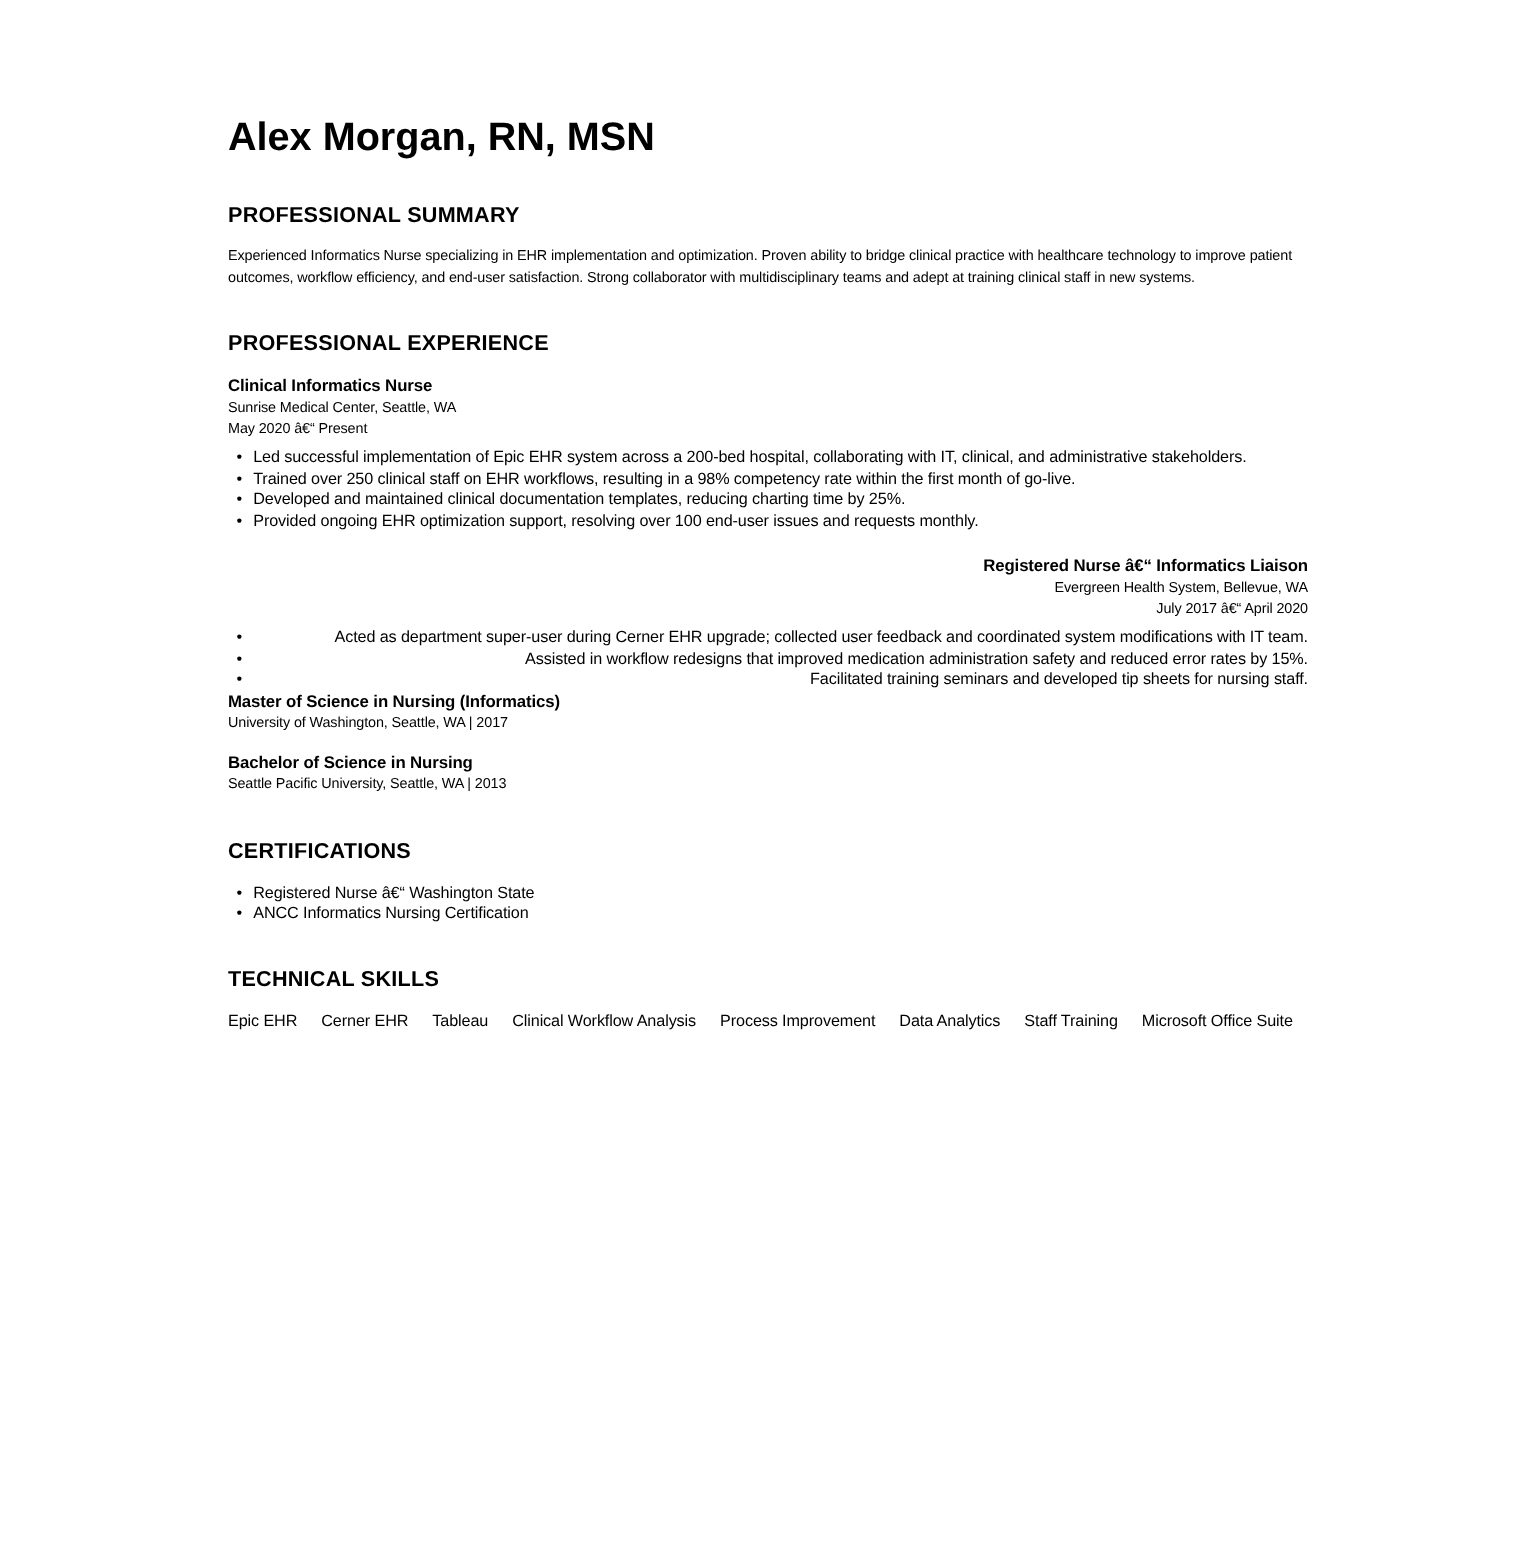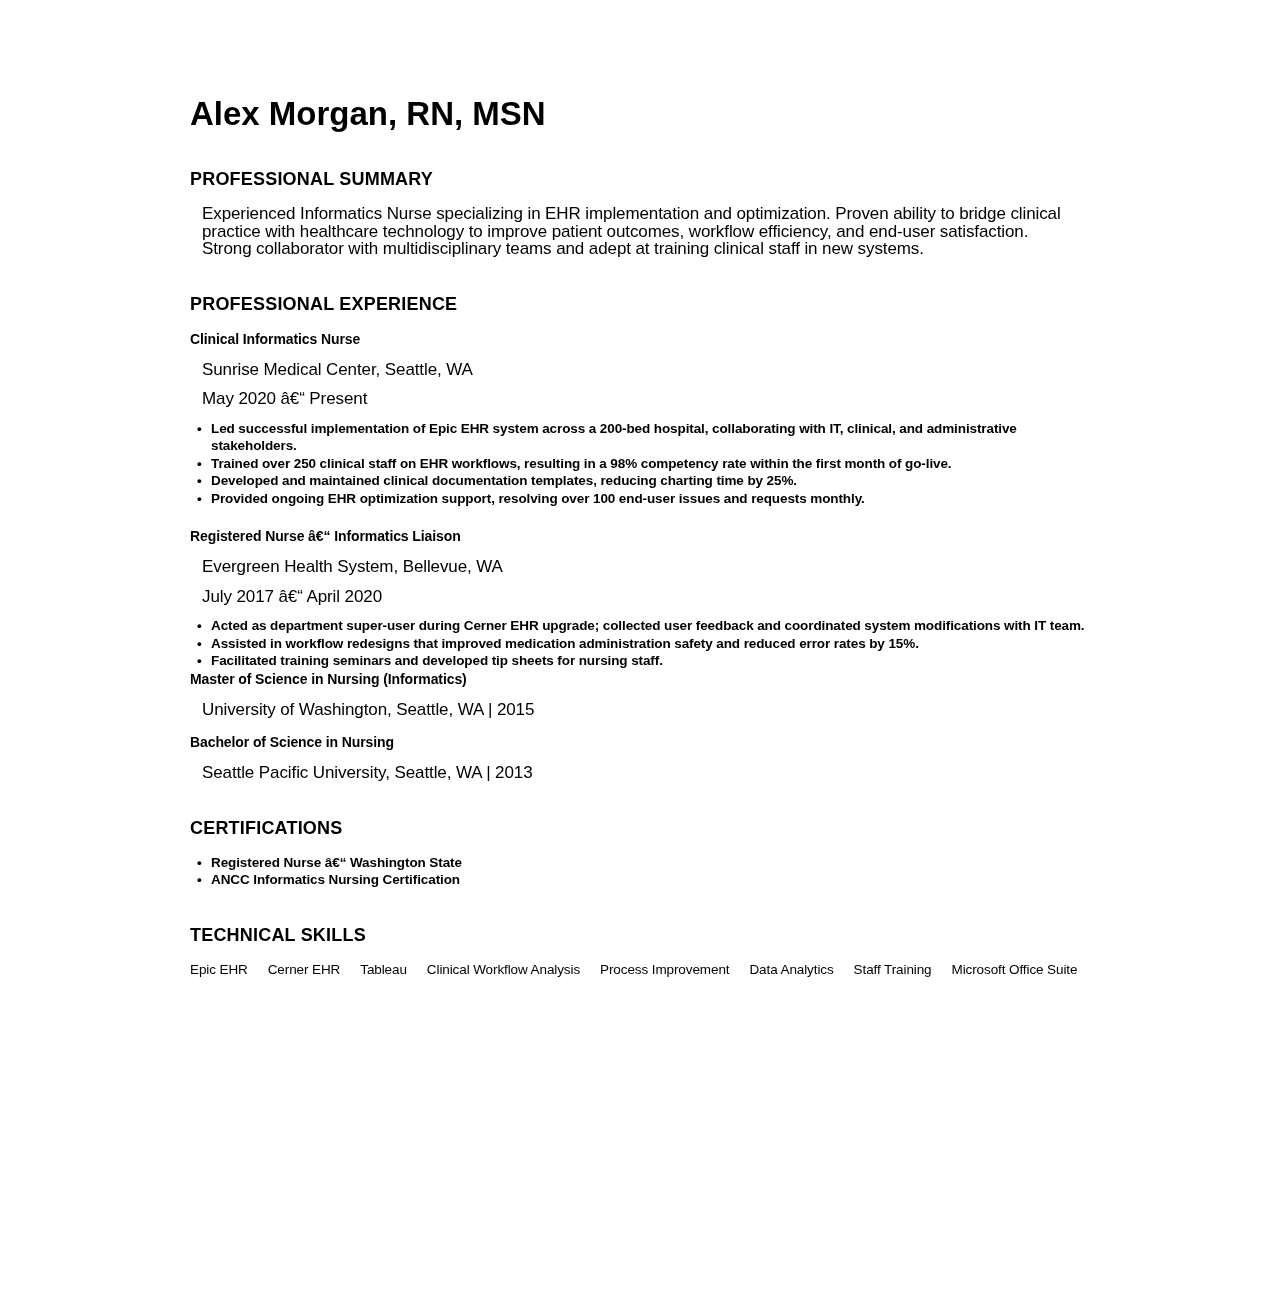--- a/index.html
+++ b/index.html
@@ -31,46 +31,45 @@
     line-height: 19.5px;
   }
   h2 {
     margin: 38px 0 18px 0;
     font-size: 18px;
     line-height: 16px;
     font-weight: bold;
     letter-spacing: 0.2px;
   }
   .body-text {
-    font-size: 17px;
+    font-size: 12px;
     line-height: 17.5px;
-    margin: 12px;
+    margin: 0;
     letter-spacing: -0.1px;
   }
   h3 {
     margin: 0;
     font-size: 14px;
     line-height: 19px;
     font-weight: bold;
     letter-spacing: -0.1px;
   }
   .job { margin-top: 0; }
-  .job + .job { margin-top: 20px; }
+  .job + .job { margin-top: 20px; text-align: right; }
   ul.bullets {
     margin: 6px 0 0 0;
     padding: 0;
   }
   li.bullet {
     list-style: none;
     position: relative;
     padding-left: 21px;
     font-size: 13.5px;
     line-height: 17.5px;
     letter-spacing: -0.1px;
-    font-weight: bold;
   }
   li.bullet::before {
     content: "\2022";
     position: absolute;
     left: 7px;
     top: 0;
   }
   .degree-block + .degree-block { margin-top: 15px; }
   .skills {
     display: flex;
@@ -132,21 +131,21 @@
           <li class="bullet">Facilitated training seminars and developed tip sheets for nursing staff.</li>
 
       </ul>
     </div>
   </section>
 
   <section>
 
       <div class="degree-block">
         <h3>Master of Science in Nursing (Informatics)</h3>
-        <div class="body-text">University of Washington, Seattle, WA | 2015</div>
+        <div class="body-text">University of Washington, Seattle, WA | 2017</div>
       </div>
 
       <div class="degree-block">
         <h3>Bachelor of Science in Nursing</h3>
         <div class="body-text">Seattle Pacific University, Seattle, WA | 2013</div>
       </div>
 
   </section>
 
   <section>

